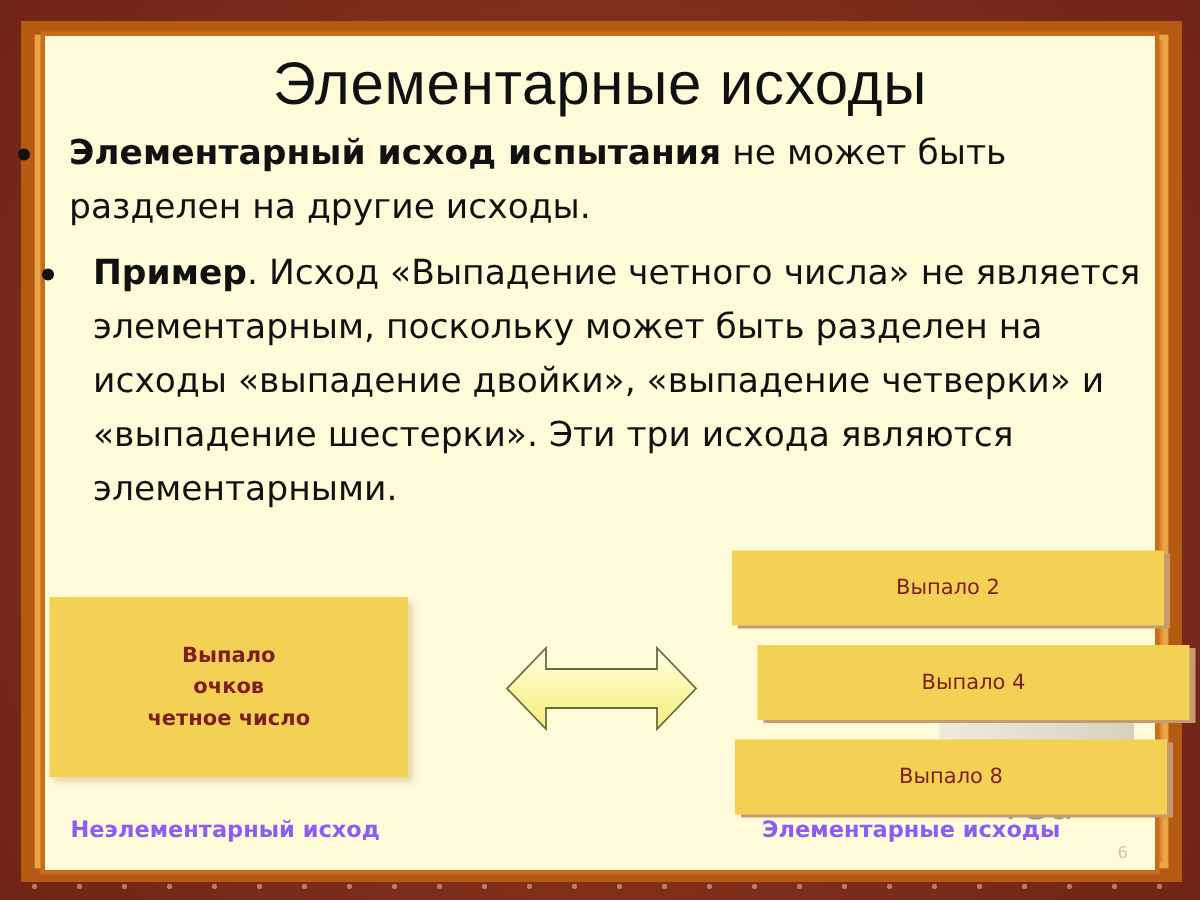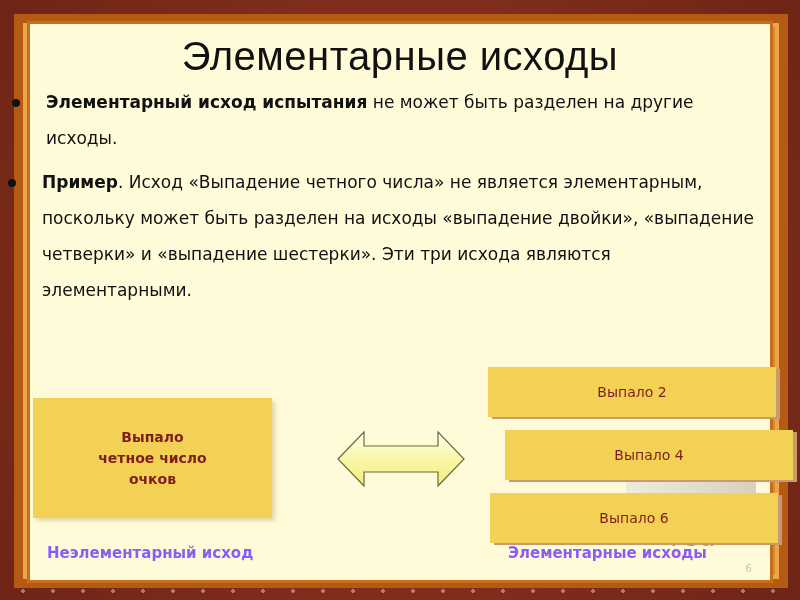--- a/index.html
+++ b/index.html
@@ -31,21 +31,21 @@
   .title {
     position: absolute; left: 0; right: 0; top: 10px;
     text-align: center;
     font-size: 40px; color: #111; font-weight: normal;
     font-family: "Liberation Sans", "DejaVu Sans", sans-serif;
     letter-spacing: 0.5px;
   }
   .bullets { position: absolute; left: 4px; top: 60px; width: 730px; }
   .bullet {
     position: relative; padding-left: 8px;
-    font-size: 17px; line-height: 36px; color: #111;
+    font-size: 23px; line-height: 36px; color: #111;
     font-family: "DejaVu Sans", sans-serif;
   }
   .bullet + .bullet { margin-top: 8px; }
   .bullet-dot {
     position: absolute; left: -26px; top: 15px; width: 8px; height: 8px;
     background: #111; border-radius: 50%;
   }
   .bold { font-weight: bold; }
   .box {
     position: absolute; background: #f2d155;
@@ -87,34 +87,34 @@
 <div class="outer-border"></div>
 
 <div class="slide">
   <h1 class="title">Элементарные исходы</h1>
 
   <div class="bullets">
     <p class="bullet" style="margin-left:4px">
       <span class="bullet-dot"></span>
       <span class="bold">Элементарный исход испытания</span><span> не может быть разделен на другие исходы.</span>
     </p>
-    <p class="bullet" style="margin-left:0">
+    <p class="bullet" style="margin-left:20px">
       <span class="bullet-dot"></span>
       <span class="bold">Пример</span><span>. Исход «Выпадение четного числа» не является элементарным, поскольку может быть разделен на исходы «выпадение двойки», «выпадение четверки» и «выпадение шестерки». Эти три исхода являются элементарными.</span>
     </p>
   </div>
 
   <div class="watermark"></div>
   <div class="wm-text">red</div>
 
   <div class="box box-main">
     <div>
       <div>Выпало</div>
+      <div>очков</div>
       <div>четное число</div>
-      <div>очков</div>
     </div>
   </div>
 
   <svg class="arrow" viewBox="0 0 130 58">
     <defs>
       <linearGradient id="ag" x1="0" y1="0" x2="0" y2="1">
         <stop offset="0" stop-color="#fffff0"></stop>
         <stop offset="0.5" stop-color="#fbf7a8"></stop>
         <stop offset="1" stop-color="#f4ec80"></stop>
       </linearGradient>
@@ -122,20 +122,20 @@
     <polygon points="2,29 28,2 28,16 102,16 102,2 128,29 102,56 102,42 28,42 28,56" fill="url(#ag)" stroke="#6b6b3a" stroke-width="1.2"></polygon>
   </svg>
 
   <div class="box box-r box-2">
     <span>Выпало 2</span>
   </div>
   <div class="box box-r box-4">
     <span>Выпало 4</span>
   </div>
   <div class="box box-r box-6">
-    <span>Выпало 6</span>
+    <span>Выпало 8</span>
   </div>
 
   <div class="label label-left">Неэлементарный исход</div>
   <div class="label label-right">Элементарные исходы</div>
 
   <div class="page-num">6</div>
 </div>
 
 </body></html>

